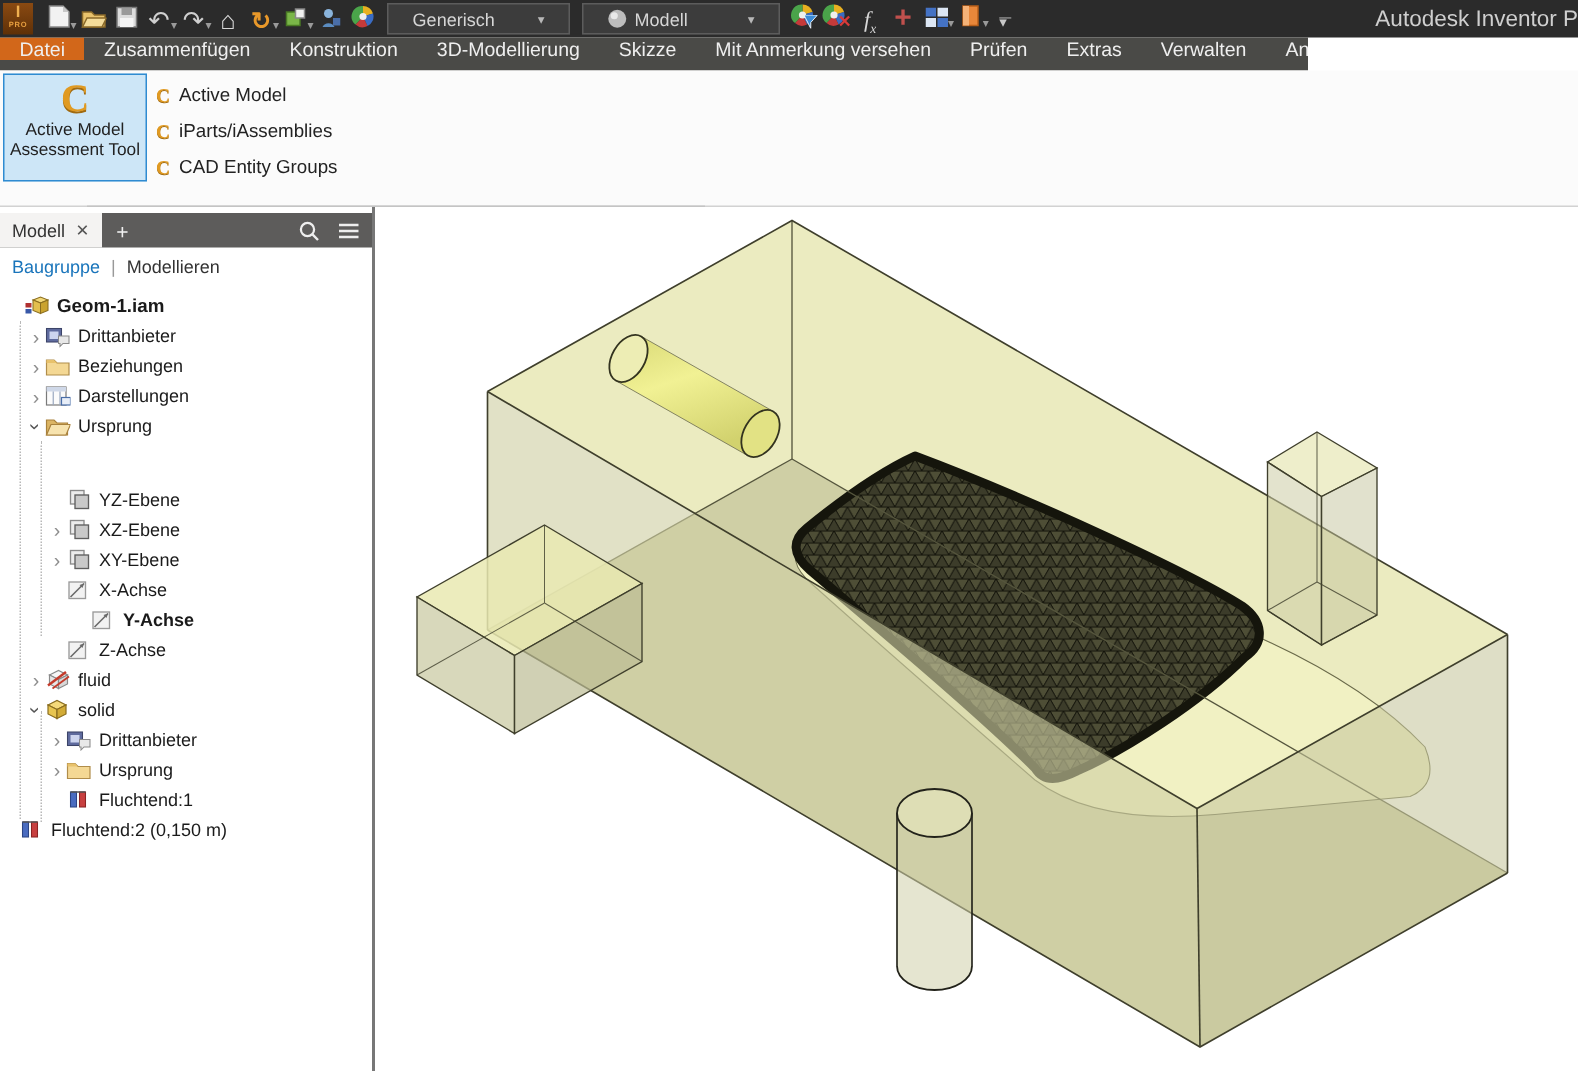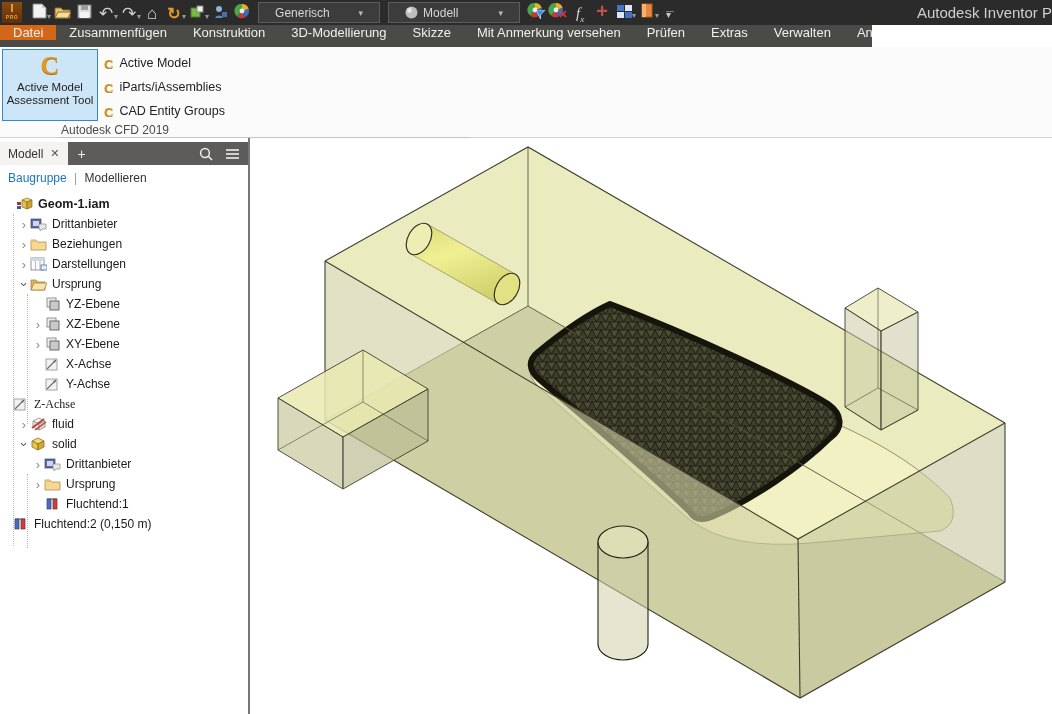--- a/index.html
+++ b/index.html
@@ -253,21 +253,20 @@
         </div>
         <div class="pitem">
           <span class="c-logo small">C</span>
           <span>iParts/iAssemblies</span>
         </div>
         <div class="pitem">
           <span class="c-logo small">C</span>
           <span>CAD Entity Groups</span>
         </div>
       </div>
-  <div id="grouplbl">Autodesk CFD 2019</div>
   <div id="groupline"></div>
 </div>
 
 <div id="browser">
   <div id="btabs">
     <div id="btab-model">
       <span>Modell</span>
       <span class="x">✕</span>
     </div>
     <div id="btab-plus">+</div>
@@ -319,21 +318,21 @@
           </svg>
           <span>Darstellungen</span>
         </div>
         <div class="trow" style="padding-left: 18px;">
           <span class="exp expanded">›</span>
           <svg class="ticon" viewBox="0 0 17 16">
             <use href="#sym-openfolder"></use>
           </svg>
           <span>Ursprung</span>
         </div>
-        <div class="trow" style="padding-left: 32px;">
+        <div class="trow" style="padding-left: 32px; margin-top: 29px;">
           <span class="exp"></span>
           <svg class="ticon" viewBox="0 0 17 16">
             <use href="#sym-plane"></use>
           </svg>
           <span>YZ-Ebene</span>
         </div>
         <div class="trow" style="padding-left: 32px;">
           <span class="exp">›</span>
           <svg class="ticon" viewBox="0 0 17 16">
             <use href="#sym-plane"></use>
@@ -347,28 +346,28 @@
           </svg>
           <span>XY-Ebene</span>
         </div>
         <div class="trow" style="padding-left: 32px;">
           <span class="exp"></span>
           <svg class="ticon" viewBox="0 0 17 16">
             <use href="#sym-axis"></use>
           </svg>
           <span>X-Achse</span>
         </div>
-        <div class="trow" style="padding-left: 32px;">
+        <div class="trow" style="padding-left: 48px; font-weight: bold;">
           <span class="exp"></span>
           <svg class="ticon" viewBox="0 0 17 16">
             <use href="#sym-axis"></use>
           </svg>
           <span>Y-Achse</span>
         </div>
-        <div class="trow" style=" font-family: Liberation Serif, serif;">
+        <div class="trow" style="padding-left: 32px;">
           <span class="exp"></span>
           <svg class="ticon" viewBox="0 0 17 16">
             <use href="#sym-axis"></use>
           </svg>
           <span>Z-Achse</span>
         </div>
         <div class="trow" style="padding-left: 18px;">
           <span class="exp">›</span>
           <svg class="ticon" viewBox="0 0 17 16">
             <use href="#sym-fluid"></use>

